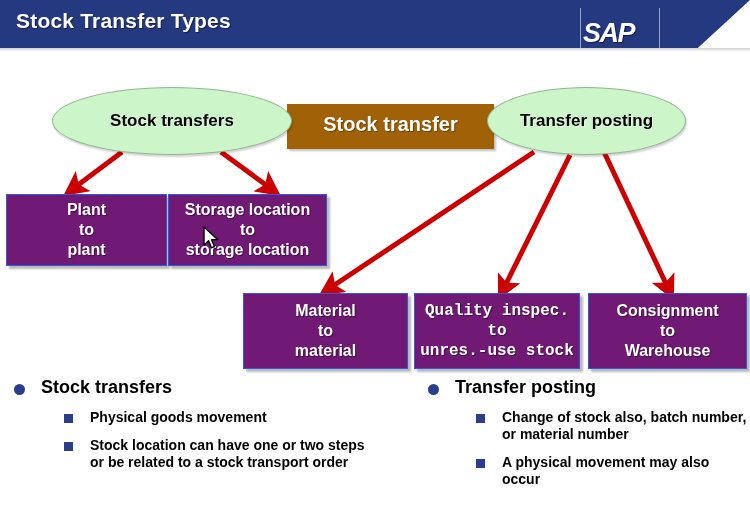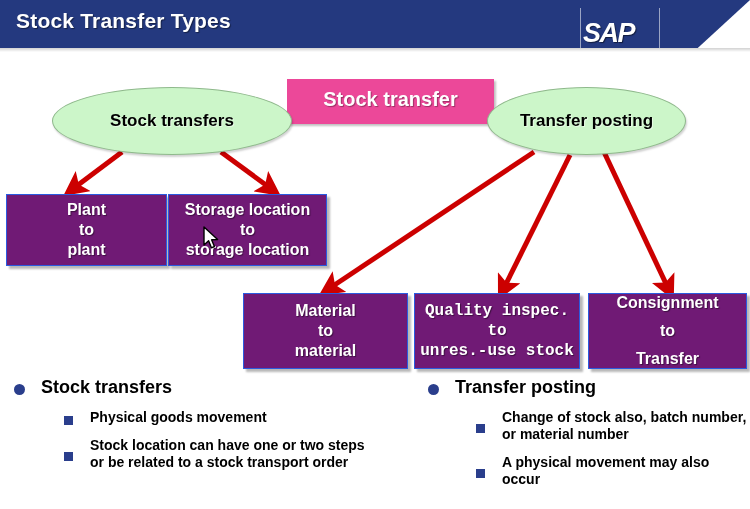--- a/index.html
+++ b/index.html
@@ -82,23 +82,23 @@
   }
   #arrow-layer {
     position: absolute;
     left: 0; top: 0;
     width: 750px; height: 325px;
   }
 
   
   #orange-band {
     position: absolute;
-    left: 287px; top: 27px;
+    left: 287px; top: 52px;
     width: 207px; height: 45px;
-    background: #ec4899;
+    background: #a16207;
     box-shadow: 2px 2px 2px rgba(0,0,0,.25);
   }
   #orange-band .band-label {
     position: absolute;
     left: 0; top: 9px;
     width: 207px;
     text-align: center;
     font-size: 20px;
     font-weight: bold;
     color: #ffffff;
@@ -144,21 +144,21 @@
     font-weight: bold;
     color: #ffffff;
     line-height: 20px;
     white-space: nowrap;
     text-shadow: 1px 1px 1px rgba(0,0,0,.45);
   }
   #box-plant       { left: 6px;   top: 142px; width: 159px; height: 70px; }
   #box-storage     { left: 168px; top: 142px; width: 157px; height: 70px; }
   #box-material    { left: 243px; top: 241px; width: 163px; height: 74px; }
   #box-quality     { left: 414px; top: 241px; width: 164px; height: 74px; font-family: Liberation Mono, monospace; }
-  #box-consignment { left: 588px; top: 241px; width: 157px; height: 74px; gap: 8px; }
+  #box-consignment { left: 588px; top: 241px; width: 157px; height: 74px; }
 
   
   #mouse-cursor {
     position: absolute;
     left: 203px; top: 174px;
     width: 18px; height: 26px;
     pointer-events: none;
   }
 
   
@@ -184,21 +184,21 @@
   }
   .head-label {
     margin-left: 16px;
     font-size: 18px;
     font-weight: bold;
     color: #000000;
     white-space: nowrap;
   }
   .sub-row {
     display: flex;
-    align-items: center;
+    align-items: flex-start;
     margin-left: 50px;
     margin-top: 11px;
   }
   .square {
     width: 9px; height: 9px;
     background: #2A3E8C;
     margin-top: 5px;
     flex: 0 0 auto;
   }
   .sub-label {
@@ -273,21 +273,21 @@
 
   <div class="blue-box" id="box-quality">
     <div class="line">Quality inspec.</div>
     <div class="line">to</div>
     <div class="line">unres.-use stock</div>
   </div>
 
   <div class="blue-box" id="box-consignment">
     <div class="line">Consignment</div>
     <div class="line">to</div>
-    <div class="line">Transfer</div>
+    <div class="line">Warehouse</div>
   </div>
 
   <svg id="mouse-cursor" viewBox="0 0 18 26" xmlns="http://www.w3.org/2000/svg">
     <path d="M1,1 L1,19 L5.6,14.8 L8.4,21.8 L11.4,20.5 L8.6,13.8 L14.6,13.6 Z" fill="#FFFFFF" stroke="#000000" stroke-width="1.4" stroke-linejoin="round"></path>
   </svg>
 </div>
 
 <div id="bullets">
 
   <div class="bullet-col" id="col-left">

